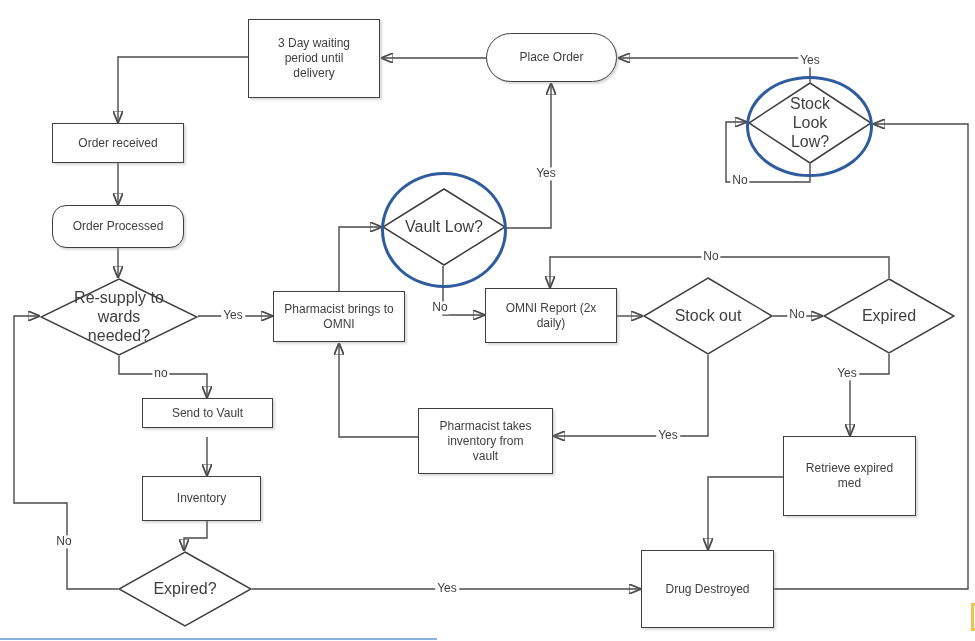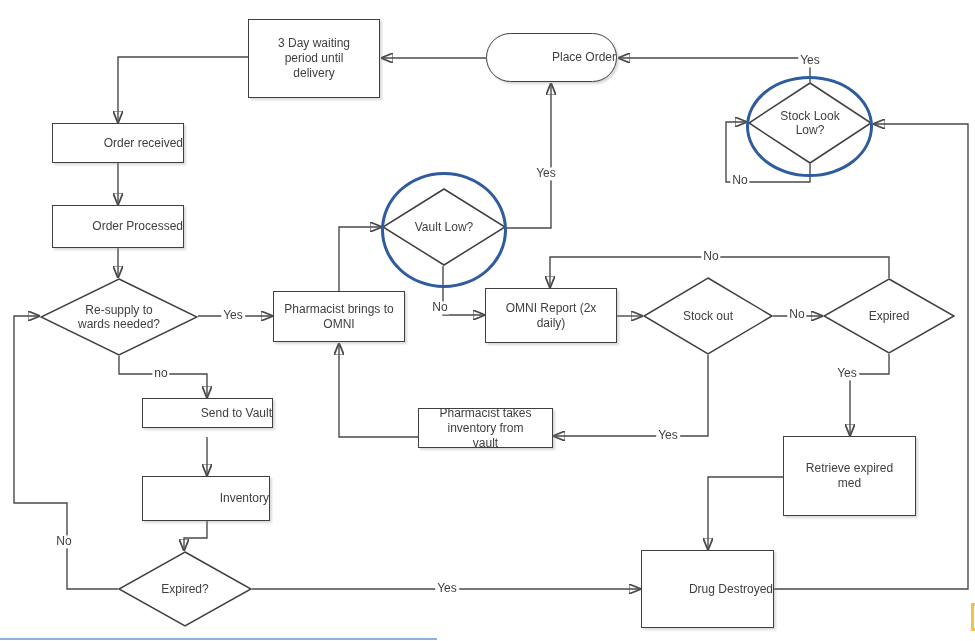--- a/index.html
+++ b/index.html
@@ -1,28 +1,28 @@
 <!DOCTYPE html>
 <html><head>
 <meta charset="utf-8">
 <style>
   html,body{margin:0;padding:0;background:#fff;}
   .canvas{position:relative;width:975px;height:641px;background:#fff;overflow:hidden;
           font-family:"Liberation Sans",sans-serif;color:#3f3f3f;}
   svg.wires{position:absolute;left:0;top:0;z-index:1;}
   svg.wires path{fill:none;stroke:#4a4a4a;stroke-width:1.4;}
   .node{position:absolute;z-index:2;background:#fff;border:1.5px solid #3f3f3f;
-        display:flex;align-items:center;justify-content:flex-end;text-align:center;
+        display:flex;align-items:center;justify-content:center;text-align:center;
         font-size:12px;line-height:1.25;box-shadow:2px 2px 2px rgba(150,150,150,0.35);
         box-sizing:border-box;}
   .pill{border-radius:25px;}
   .diamond{position:absolute;z-index:2;}
   .diamond svg{position:absolute;left:0;top:0;}
   .diamond .dtext{position:absolute;left:50%;top:50%;transform:translate(-50%,-50%);
-        text-align:center;font-size:12px;line-height:1.2;white-space:normal;}
+        text-align:center;font-size:16px;line-height:1.2;white-space:normal;}
   .hcircle{position:absolute;z-index:3;border:3px solid #2e5c9e;border-radius:50%;
         background:transparent;box-sizing:border-box;}
   .lbl{position:absolute;z-index:4;transform:translate(-50%,-50%);background:#fff;
         padding:0 2px;font-size:12px;line-height:1.1;white-space:nowrap;}
   .callout{position:absolute;z-index:3;border-radius:50%;
         background:linear-gradient(180deg,#5b8ac5 0%,#4a7cba 55%,#416fa9 100%);
         border:2.5px solid #3a66a0;display:flex;align-items:center;justify-content:center;
         box-sizing:border-box;}
   .callout .ctext{width:70px;text-align:center;font-size:18px;line-height:1.55;color:#fff;}
   .yellow-marker{position:absolute;z-index:5;width:6px;height:28px;box-sizing:border-box;
@@ -70,41 +70,41 @@
   </div>
 
   <div class="node pill" style="left:486px;top:33px;width:131px;height:49px;">
     <span>Place Order</span>
   </div>
 
   <div class="node" style="left:52px;top:123px;width:132px;height:40px;">
     <span>Order received</span>
   </div>
 
-  <div class="node" style="left:52px;top:205px;width:132px;height:43px;">
+  <div class="node" style="left:52px;top:205px;width:132px;height:43px;border-radius:14px;">
     <span>Order Processed</span>
   </div>
 
   <div class="node" style="left:273px;top:291px;width:132px;height:51px;padding:0 10px;">
     <span>Pharmacist brings to OMNI</span>
   </div>
 
   <div class="node" style="left:485px;top:288px;width:132px;height:55px;padding:15px 14px;">
     <span>OMNI Report (2x daily)</span>
   </div>
 
   <div class="node" style="left:142px;top:398px;width:131px;height:30px;">
     <span>Send to Vault</span>
   </div>
 
-  <div class="node" style="left:142px;top:476px;width:128px;height:45px;">
+  <div class="node" style="left:142px;top:476px;width:119px;height:45px;">
     <span>Inventory</span>
   </div>
 
-  <div class="node" style="left:418px;top:408px;width:135px;height:40px;padding:0 17px;">
+  <div class="node" style="left:418px;top:408px;width:135px;height:66px;padding:0 17px;">
     <span>Pharmacist takes inventory from vault</span>
   </div>
 
   <div class="node" style="left:783px;top:436px;width:133px;height:80px;padding:0 18px;">
     <span>Retrieve expired med</span>
   </div>
 
   <div class="node" style="left:641px;top:550px;width:133px;height:78px;">
     <span>Drug Destroyed</span>
   </div>

